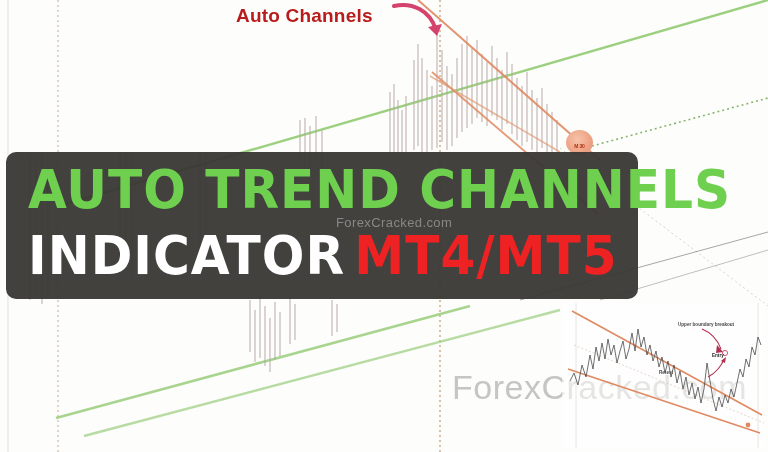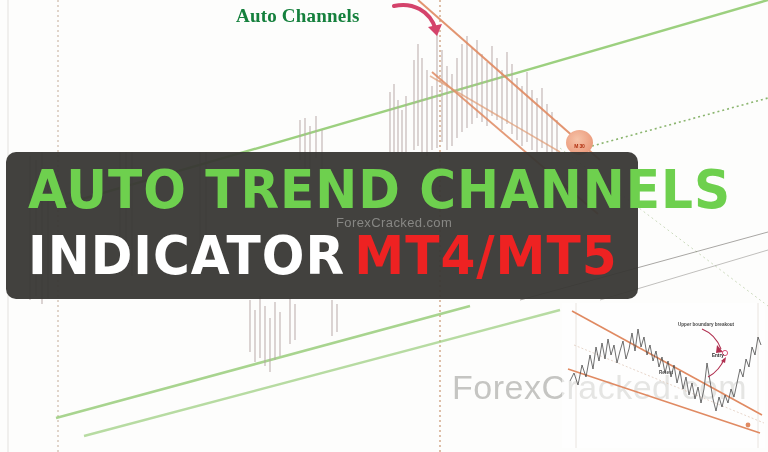--- a/index.html
+++ b/index.html
@@ -22,25 +22,25 @@
     inset: 0;
     width: 768px;
     height: 452px;
   }
 
   
   #auto-channels-callout {
     position: absolute;
     left: 236px;
     top: 5px;
-    font-family: Liberation Serif, serif;
+    font-family: Liberation Sans, sans-serif;
     font-weight: bold;
     font-size: 19px;
     letter-spacing: 0.2px;
-    color: #15803d;
+    color: #b91c1c;
     white-space: nowrap;
   }
   #callout-arrow {
     position: absolute;
     left: 392px;
     top: 0px;
     width: 56px;
     height: 44px;
   }
 

